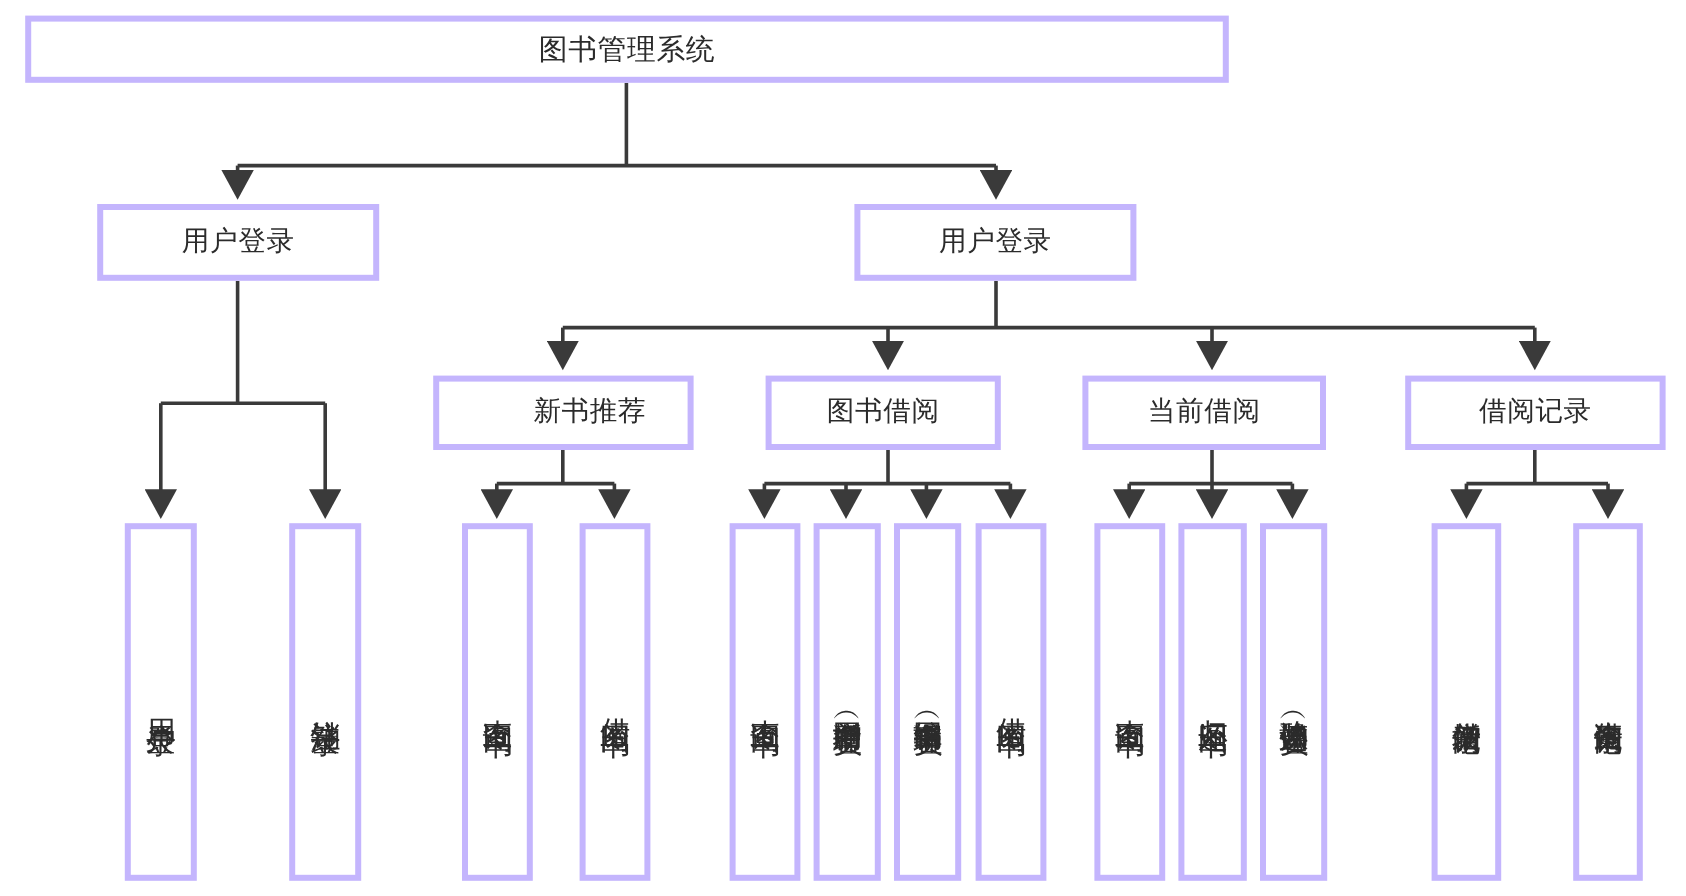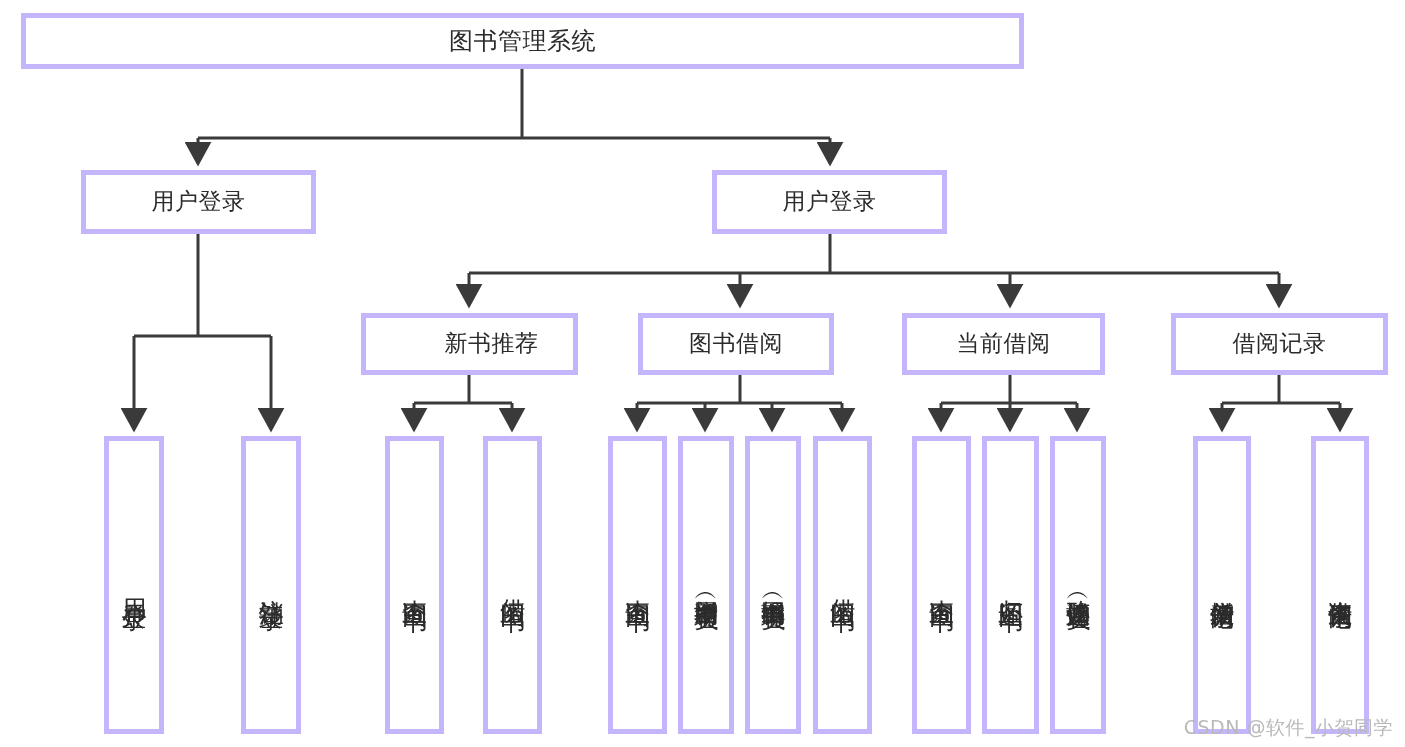--- a/index.html
+++ b/index.html
@@ -194,15 +194,14 @@
     <span class="label">确认归还（管理员）</span>
   </div>
 
   <div class="node v tall" style="left:1193px; top:436px; width:58px; height:298px;">
     <span class="label">新增借阅记录</span>
   </div>
   <div class="node v tall" style="left:1311px; top:436px; width:58px; height:298px;">
     <span class="label">查询借阅记录</span>
   </div>
 
-  <div class="watermark">CSDN @软件_小贺同学</div>
 
 </div>
 
 </body></html>

